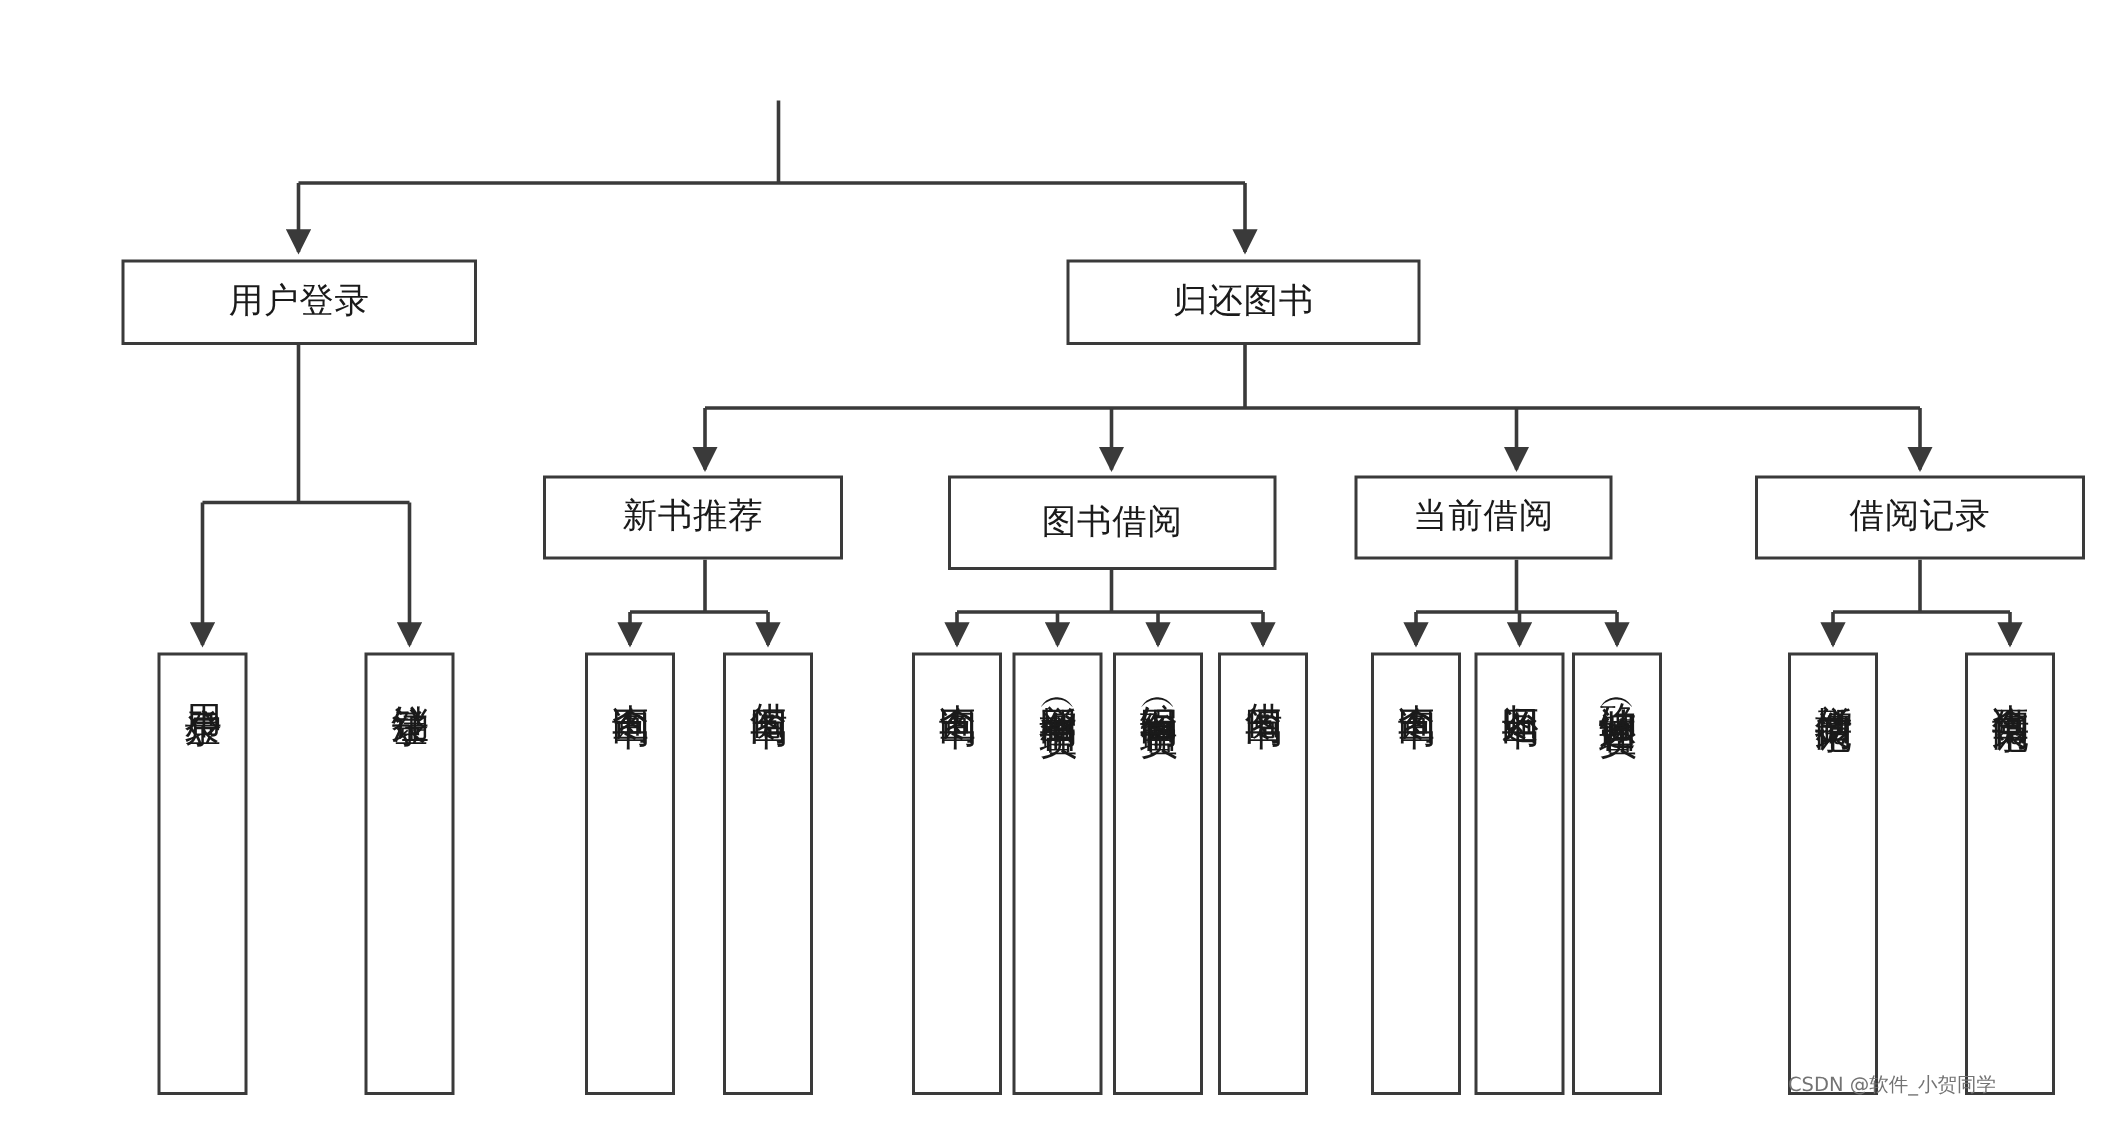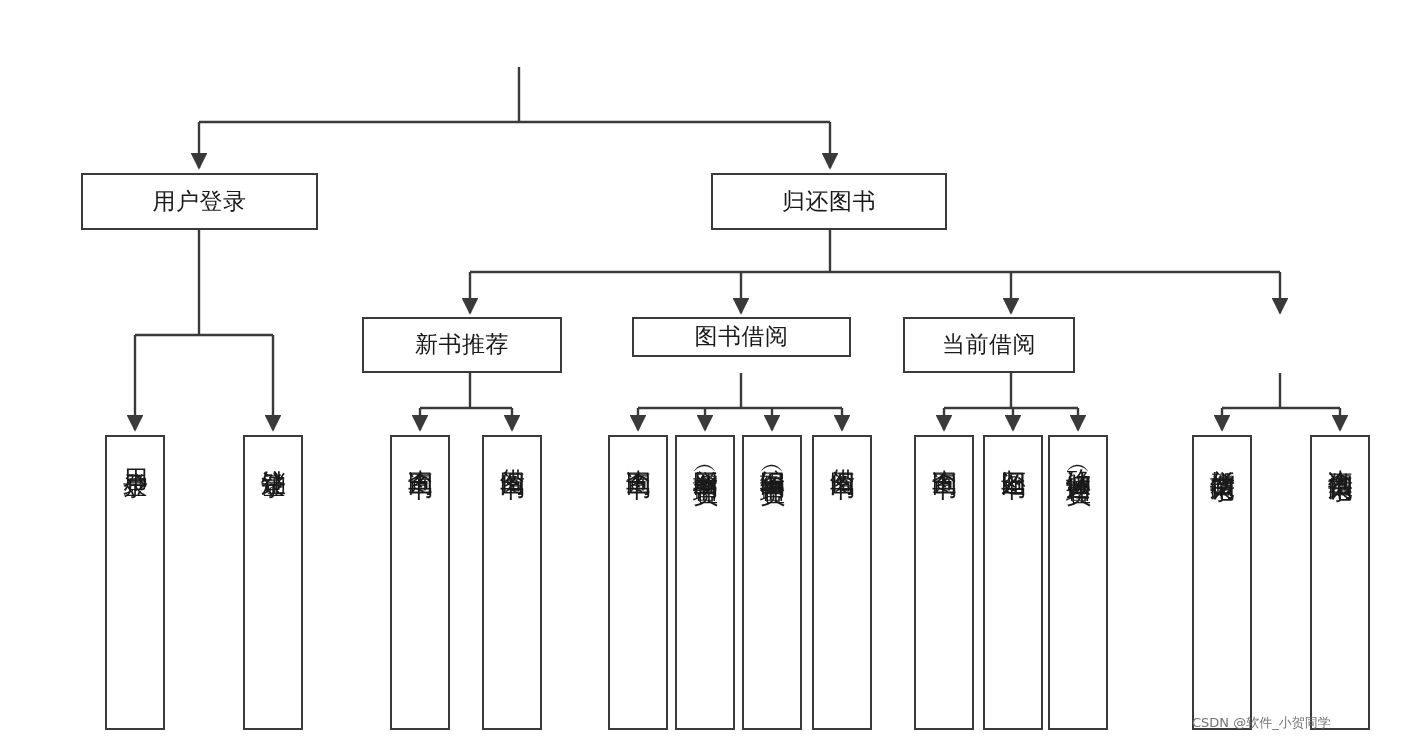--- a/index.html
+++ b/index.html
@@ -133,26 +133,29 @@
   <div class="node horiz" style="left:81px; top:173px; width:237px; height:57px;">
     <span class="node-label">用户登录</span>
   </div>
   <div class="node horiz" style="left:711px; top:173px; width:236px; height:57px;">
     <span class="node-label">归还图书</span>
   </div>
 
   <div class="node horiz" style="left:362px; top:317px; width:200px; height:56px;">
     <span class="node-label">新书推荐</span>
   </div>
-  <div class="node horiz" style="left:632px; top:317px; width:219px; height:40px;">
+  <div class="node horiz" style="left:632px; top:317px; width:219px; height:63px;">
     <span class="node-label">图书借阅</span>
   </div>
   <div class="node horiz" style="left:903px; top:317px; width:172px; height:56px;">
     <span class="node-label">当前借阅</span>
   </div>
+  <div class="node horiz" style="left:1170px; top:317px; width:220px; height:56px;">
+    <span class="node-label">借阅记录</span>
+  </div>
 
   <div class="node vert" style="left:105px; top:435px; width:60px; height:295px;">
     <span class="node-label">用户登录</span>
   </div>
   <div class="node vert" style="left:243px; top:435px; width:60px; height:295px;">
     <span class="node-label">注销登录</span>
   </div>
 
   <div class="node vert" style="left:390px; top:435px; width:60px; height:295px;">
     <span class="node-label">查询图书</span>

